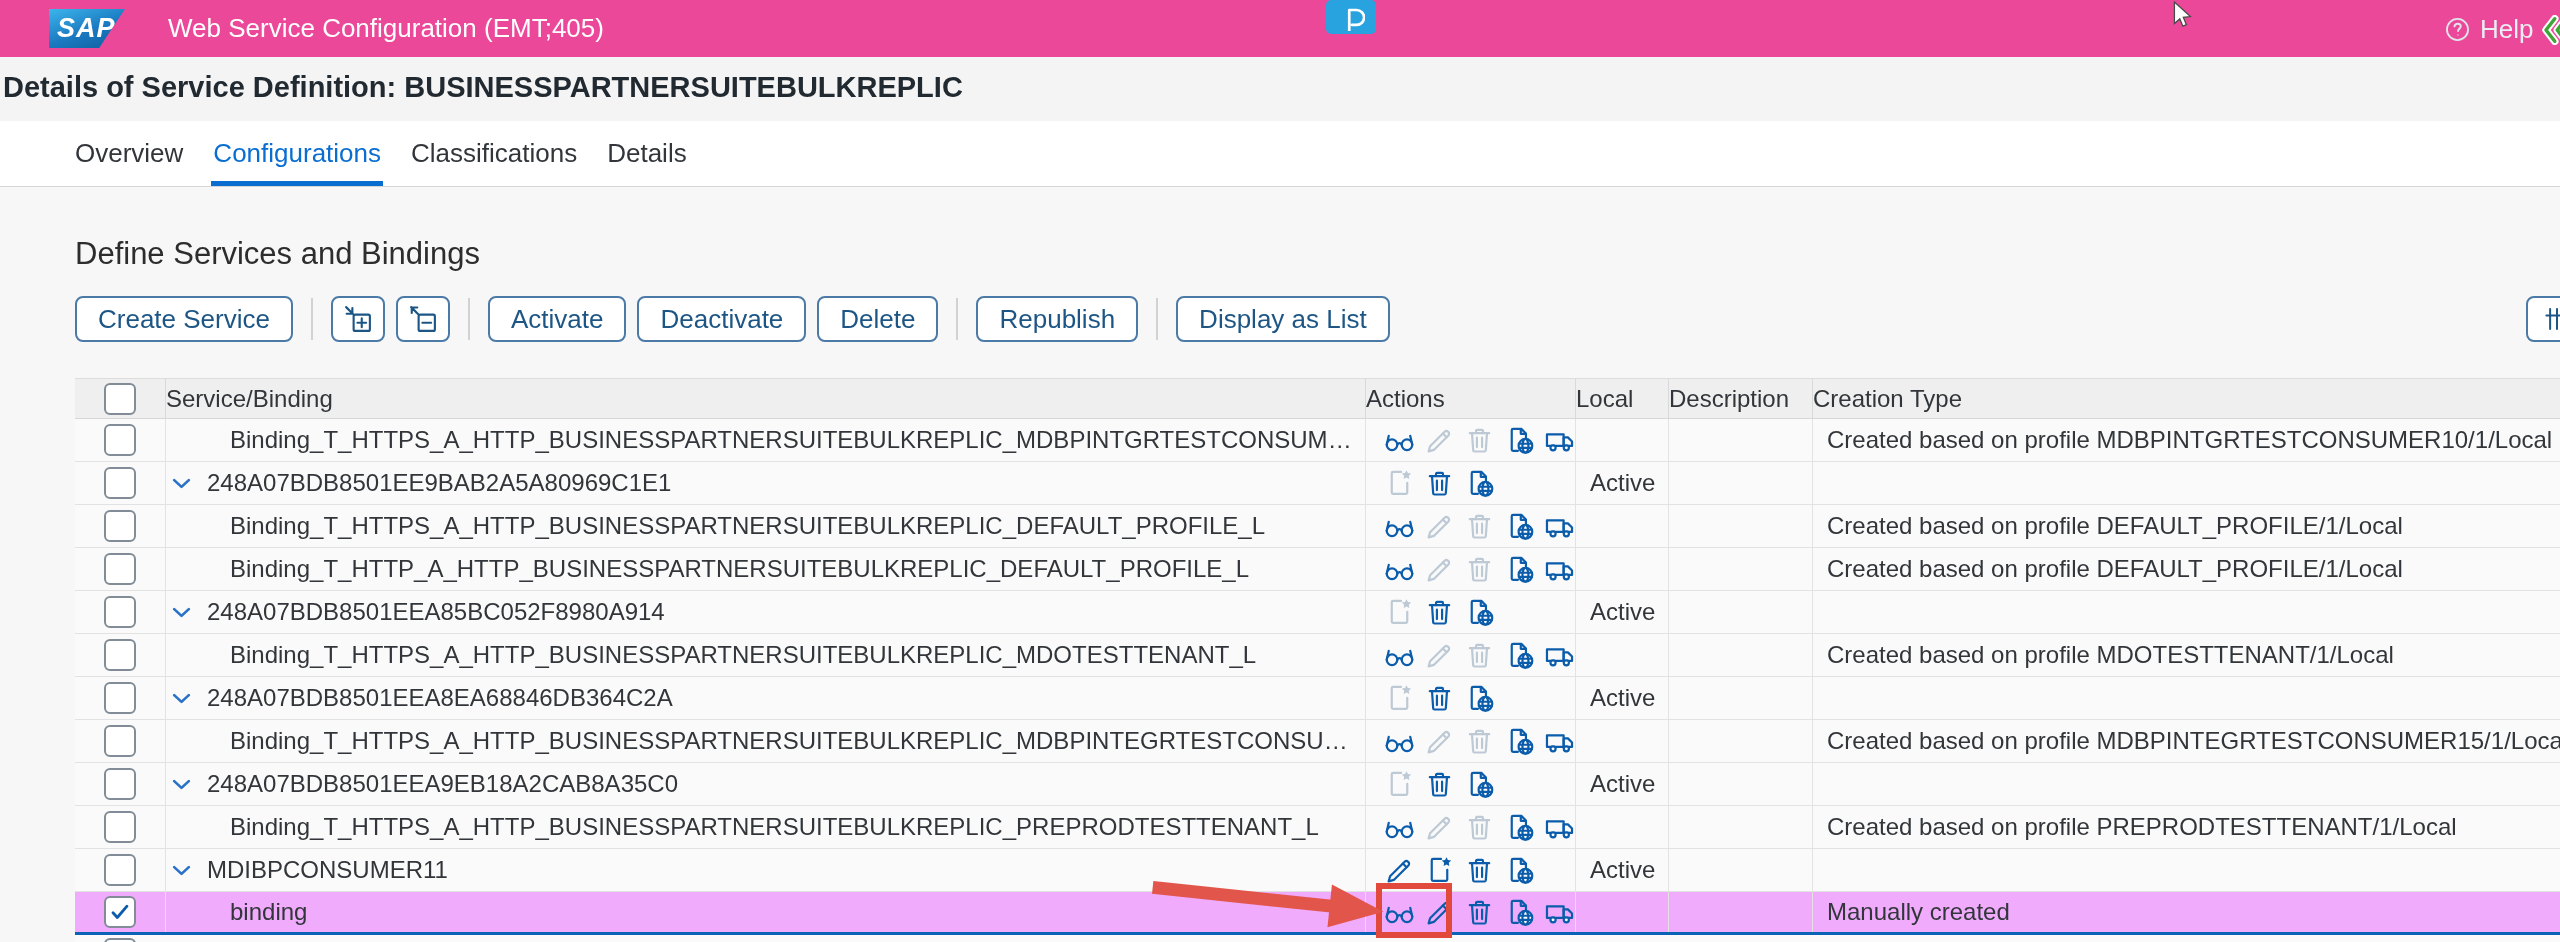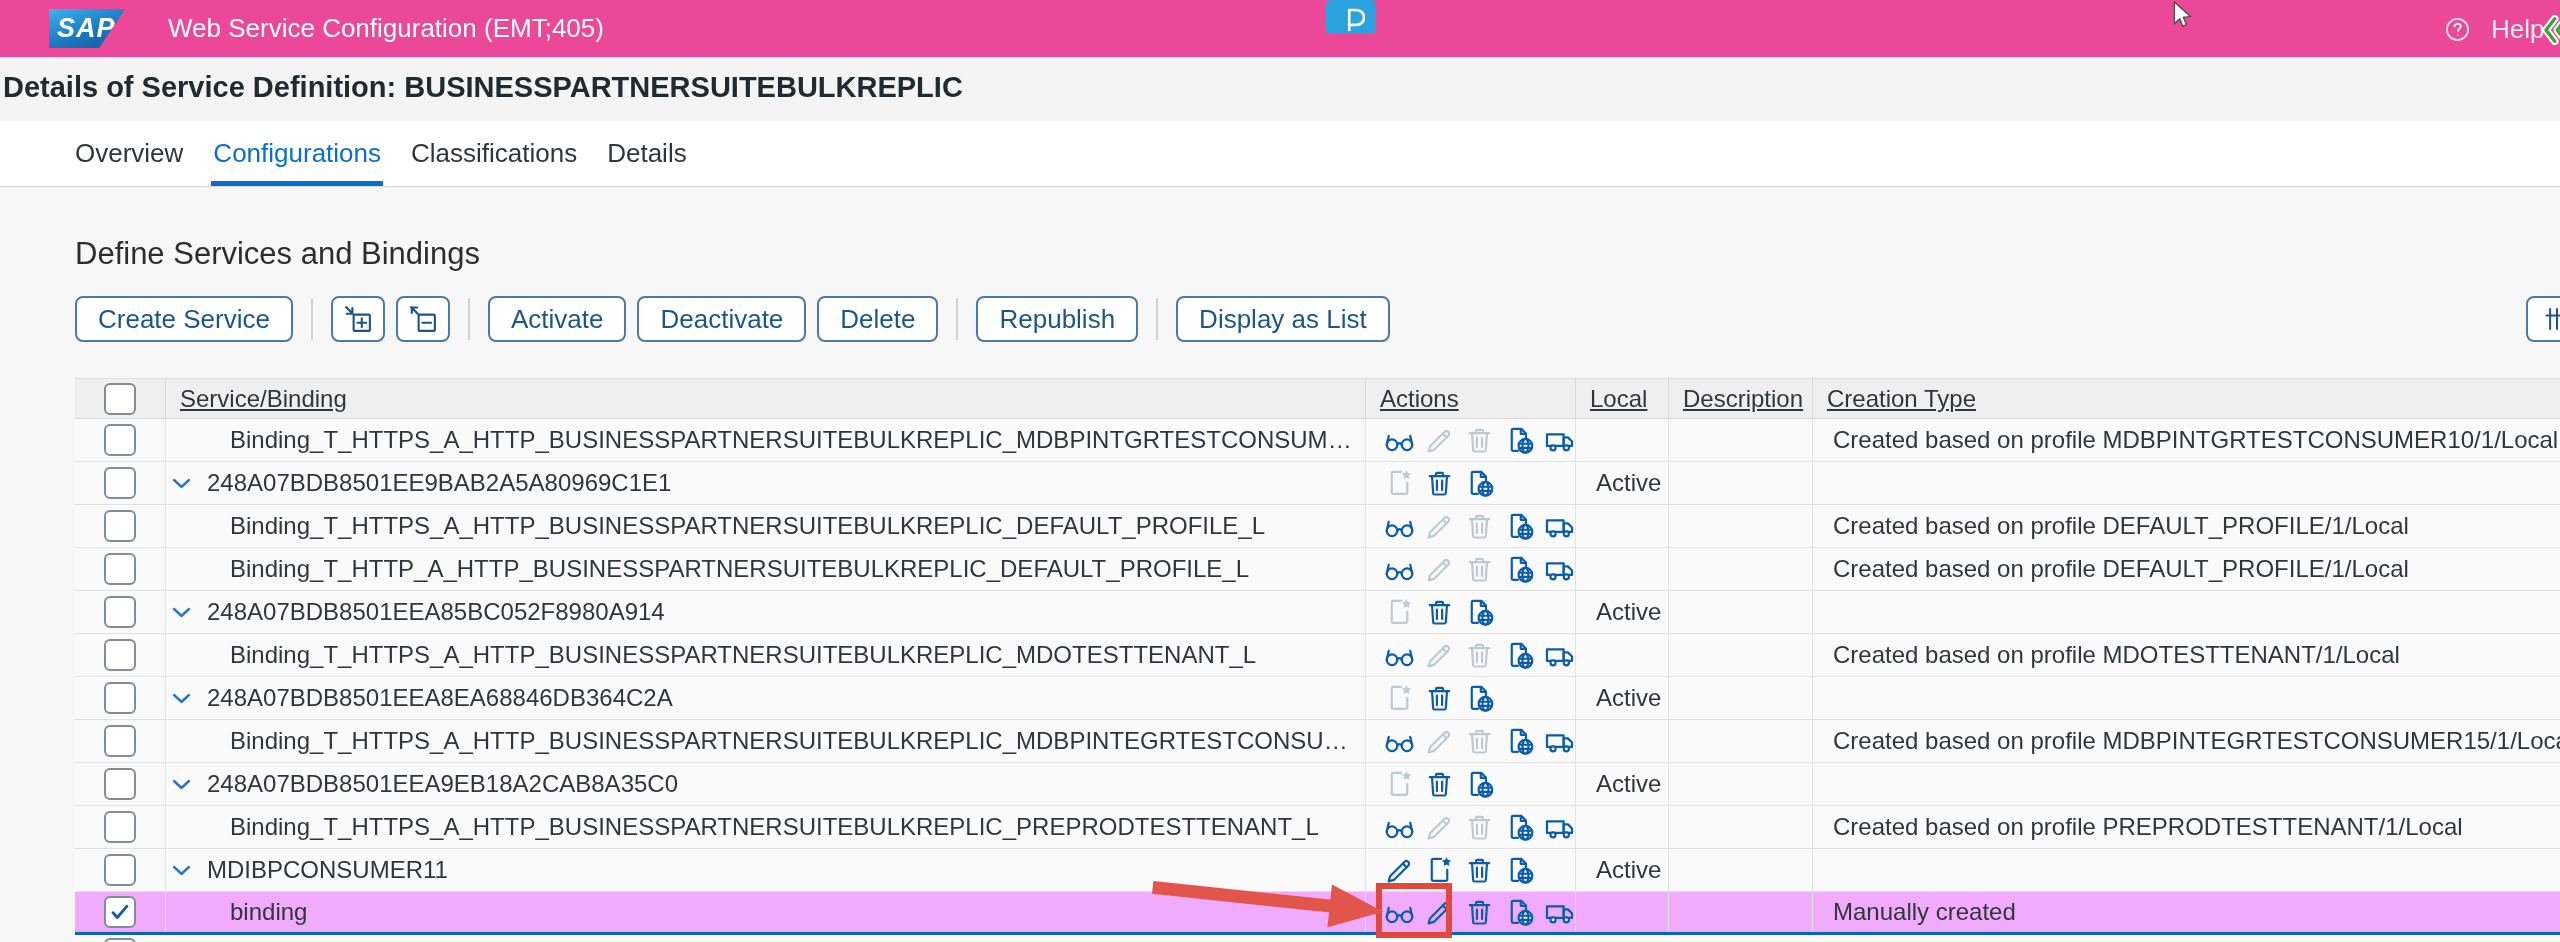--- a/index.html
+++ b/index.html
@@ -14,21 +14,21 @@
     position:absolute;left:49px;top:9px;width:76px;height:39px;
     background:linear-gradient(160deg,#3cb5ec 0%,#1a79c0 55%,#0f5d9d 100%);
     clip-path:polygon(0 0,100% 0,66% 100%,0 100%);
     display:flex;align-items:center;padding-left:8px;box-sizing:border-box;
     color:#fff;font-weight:bold;font-style:italic;font-size:27px;letter-spacing:1px;
   }
   .shell-title{position:absolute;left:168px;top:0;height:67px;line-height:57px;color:#ffffff;font-size:26px;}
   .ptab{position:absolute;left:1326px;top:0;width:50px;height:34px;background:#28a3e0;border-radius:5px;
     display:flex;align-items:center;justify-content:center;}
   .ptab svg{width:28px;height:28px;}
-  .help{position:absolute;left:2444px;top:14px;display:flex;align-items:center;gap:20px;color:#e9eef3;font-size:26px;text-align:center;}
+  .help{position:absolute;left:2444px;top:14px;display:flex;align-items:center;gap:9px;color:#e9eef3;font-size:26px;text-align:center;}
   .help svg{width:27px;height:27px;color:#dfe6ec;}
   .dblchev{position:absolute;left:2534px;top:15px;width:44px;height:30px;color:#3fa535;}
   .dblchev svg{width:44px;height:30px;}
   .cursor{position:absolute;left:2172px;top:1px;width:22px;height:30px;z-index:50;}
   
   .title-strip{position:absolute;left:0;top:57px;width:2560px;height:64px;background:#f4f4f5;}
   .page-title{position:absolute;left:3px;top:14px;font-size:29px;font-weight:700;color:#222a31;}
   
   .tabstrip{position:absolute;left:0;top:121px;width:2560px;height:66px;background:#ffffff;
     border-bottom:1px solid #d6d6d6;box-sizing:border-box;display:flex;padding-left:75px;gap:30px;}
@@ -55,33 +55,33 @@
   .thead,.trow{display:grid;grid-template-columns:90px 1200px 210px 93px 144px 748px;align-items:center;}
   .thead{height:41px;background:#efefef;border-top:1px solid #dcdcdc;border-bottom:1px solid #d7d7d7;
     box-sizing:border-box;font-size:24px;color:#32363a;}
   .trow{height:43px;background:#fafafa;border-bottom:1px solid #e2e2e2;box-sizing:border-box;
     font-size:24px;color:#32363a;}
   .trow.selected{background:#f0abfc;border-bottom:3px solid #0a63b5;}
   .cell{height:100%;display:flex;align-items:center;overflow:hidden;white-space:nowrap;}
   .cell + .cell{border-left:1px solid #e3e3e3;}
   .thead .cell + .cell{border-left:1px solid #d9d9d9;}
   .c-check{justify-content:center;}
-  .hcell{padding-left:14px;text-decoration:underline;}
+  .hcell{}
   .cb{width:32px;height:32px;box-sizing:border-box;border:2px solid #818c97;border-radius:6px;background:#fff;
     display:flex;align-items:center;justify-content:center;cursor:pointer;}
   .cb svg{width:24px;height:24px;color:#0b5cab;}
   .chev{width:27px;height:27px;color:#2a72c8;margin-left:2px;margin-right:12px;flex:none;cursor:pointer;}
   .chev svg{width:27px;height:27px;}
   .indent{width:64px;flex:none;}
   .lbl{overflow:hidden;text-overflow:ellipsis;}
   .c-actions .act{width:31px;height:31px;margin-right:9px;color:#0b5cab;cursor:pointer;flex:none;}
   .c-actions .act:first-child{margin-left:18px;}
   .c-actions .act.dis{color:#bdc9d4;cursor:default;}
   .c-actions .act svg{width:31px;height:31px;}
-  .c-state,.c-ct{padding-left:20px;}
+  .c-state,.c-ct{padding-left:14px;}
   .sliver{height:7px;background:#fafafa;position:relative;overflow:hidden;}
   .sliver .cb{position:absolute;left:29px;top:3px;}
   
   .red-box{position:absolute;left:1376px;top:883px;width:76px;height:55px;box-sizing:border-box;
     border:6px solid #e2493d;z-index:30;}
   .red-arrow{position:absolute;left:1150px;top:872px;width:236px;height:56px;z-index:31;transform:rotate(6deg);}
 </style>
 </head>
 <body>
 

